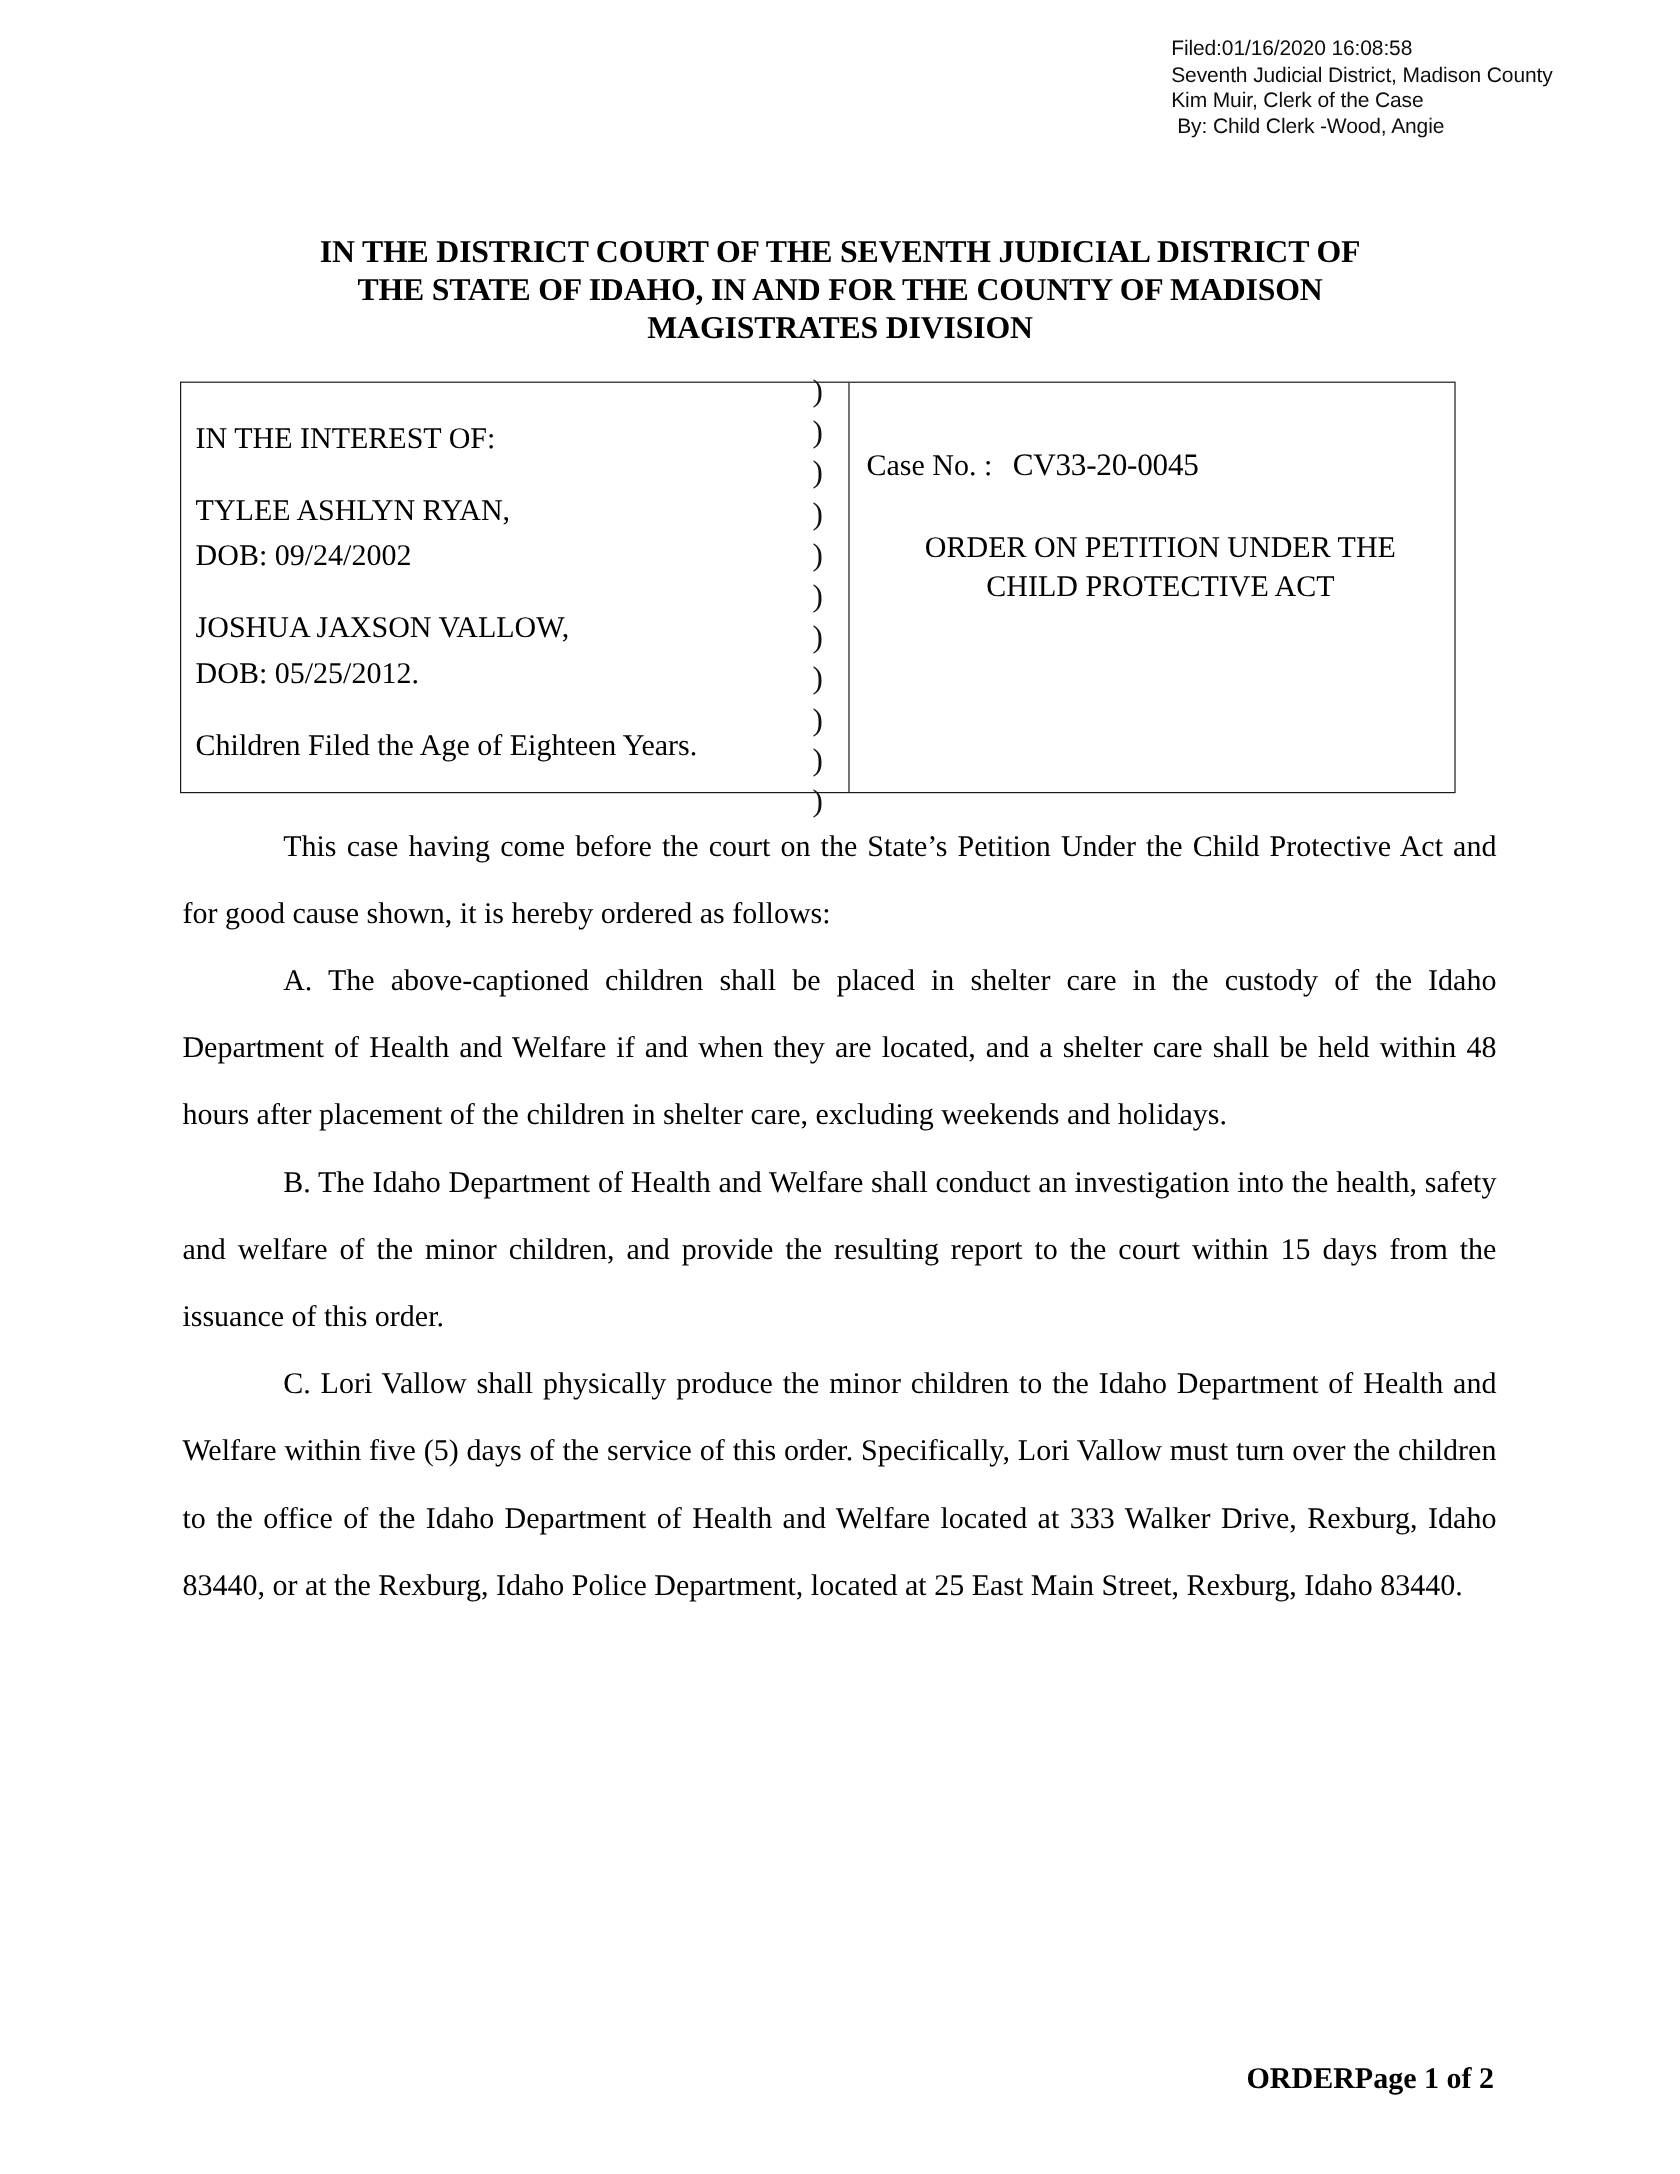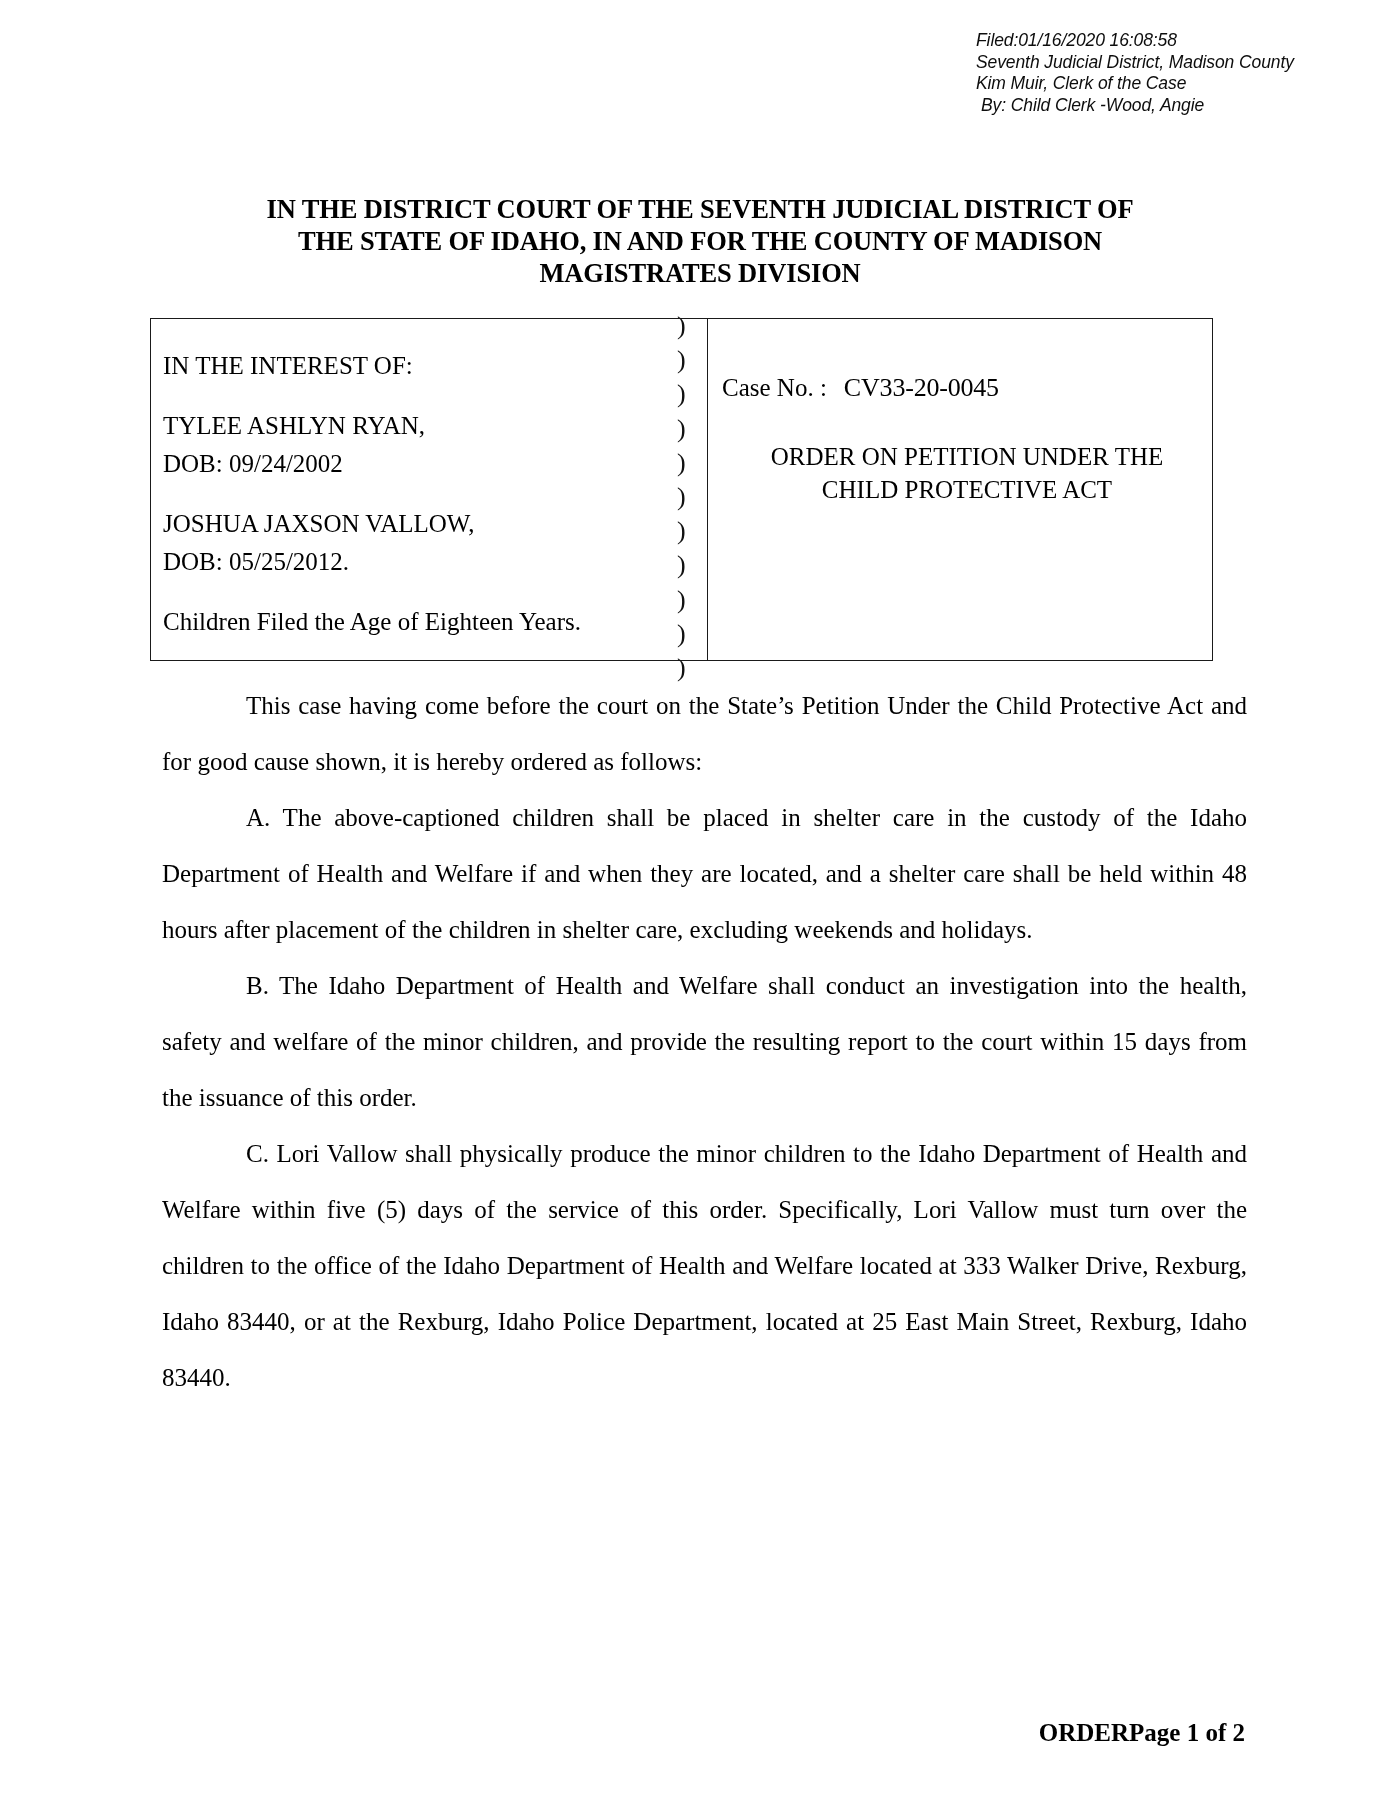--- a/index.html
+++ b/index.html
@@ -24,21 +24,20 @@
   .filing-stamp {
     position: absolute;
     left: 976px;
     top: 30px;
     width: 400px;
     font-family: "Liberation Sans", sans-serif;
     font-size: 17.5px;
     line-height: 21.5px;
     letter-spacing: -0.1px;
     color: #0d0d0d;
-    font-style: italic;
   }
   .filing-stamp div { white-space: nowrap; }
   .filing-stamp .indent { padding-left: 5px; }
 
   
   .court-heading {
     position: absolute;
     left: 150px;
     top: 193px;
     width: 1100px;
@@ -113,21 +112,21 @@
     position: absolute;
     left: 152px;
     top: 678px;
     width: 1095px;
     font-size: 25px;
     line-height: 56px;
     text-align: justify;
     text-justify: inter-word;
   }
   .body-text p {
-    margin: 0 0 0 10px;
+    margin: 0 0 0 0;
     text-indent: 84px;
   }
 
   
   .footer {
     position: absolute;
     left: 152px;
     top: 1719px;
     width: 1093px;
     display: flex;

